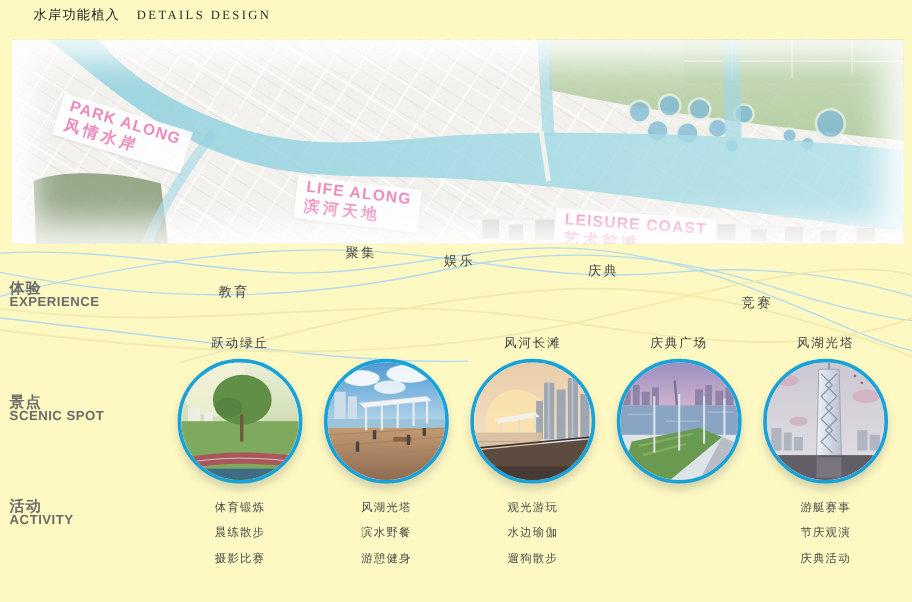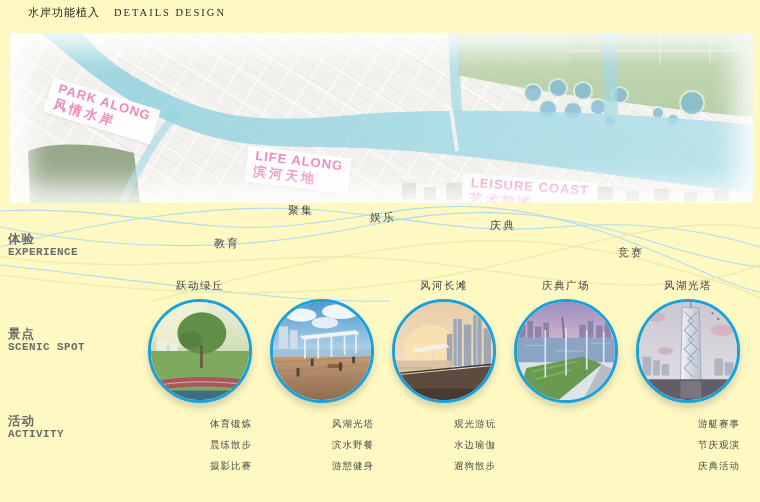--- a/index.html
+++ b/index.html
@@ -33,38 +33,38 @@
     box-shadow:0 1px 2px rgba(0,0,0,.12); text-align:left;
     font-family:"Liberation Sans", sans-serif; color:#e7579f; line-height:1.25;
   }
   .map-label .en { display:block; font-weight:bold; font-size:13px; letter-spacing:1px; }
   .map-label .cn { display:block; font-weight:bold; font-size:13px; letter-spacing:3px; }
 
   
   .ribbon { position:absolute; left:0; top:197px; width:760px; height:105px; }
 
   
-  .sec-head { position:absolute; left:8px; font-family:Liberation Mono, monospace; color:#6b6b6b; line-height:1.05; }
+  .sec-head { position:absolute; left:8px; font-family:Liberation Sans, sans-serif; color:#6b6b6b; line-height:1.05; }
   .sec-head .cn { display:block; font-size:12.5px; font-weight:bold; letter-spacing:1px; }
   .sec-head .en { display:block; font-size:11px; font-weight:bold; letter-spacing:.4px; }
 
   .kw { position:absolute; font-size:11px; color:#474747; letter-spacing:2px; }
 
   
   .spot-label { position:absolute; top:279px; width:104px; text-align:center; font-size:10.5px; color:#3d3d3d; letter-spacing:1.5px; }
   .spot-photo {
     position:absolute; top:299px; width:104px; height:104px; border-radius:50%;
     border:3px solid #17a2da; overflow:hidden; background:#dfe4e8;
     box-shadow:0 5px 7px rgba(60,70,80,.22);
   }
   .spot-photo svg { display:block; width:100%; height:100%; }
 
   
   .act-col { position:absolute; top:414px; width:104px; text-align:center; }
-  .act-col div { font-size:9.5px; color:#4a4a4a; letter-spacing:1px; line-height:21px;text-align:right; }
+  .act-col div { font-size:9.5px; color:#4a4a4a; letter-spacing:1px; line-height:21px; }
 </style>
 </head>
 <body>
 
 <div id="page">
 
   <div class="page-title">
     <span>水岸功能植入</span><span class="en">DETAILS DESIGN</span>
   </div>
 
@@ -157,21 +157,21 @@
       <path d="M0,60 C130,78 250,58 350,60 C460,63 530,86 630,88 C690,89 735,78 760,68"></path>
       <path d="M0,78 C160,98 280,102 400,86 C500,73 560,48 660,32 C705,25 740,27 760,32"></path>
       <path d="M150,105 C260,75 360,50 470,44 C560,40 640,58 740,92 C748,95 756,99 760,101"></path>
     </g>
   </svg>
 
   <div class="sec-head" style="top:234px;">
     <span class="cn">体验</span>
     <span class="en">EXPERIENCE</span>
   </div>
-  <span class="kw" style="left:182px; top:236px;margin-left:32px;">教育</span>
+  <span class="kw" style="left:182px; top:236px;">教育</span>
   <span class="kw" style="left:288px; top:203px;">聚集</span>
   <span class="kw" style="left:370px; top:210px;">娱乐</span>
   <span class="kw" style="left:490px; top:218px;">庆典</span>
   <span class="kw" style="left:618px; top:245px;">竞赛</span>
 
   <div class="sec-head" style="top:329px;">
     <span class="cn">景点</span>
     <span class="en">SCENIC SPOT</span>
   </div>
 

